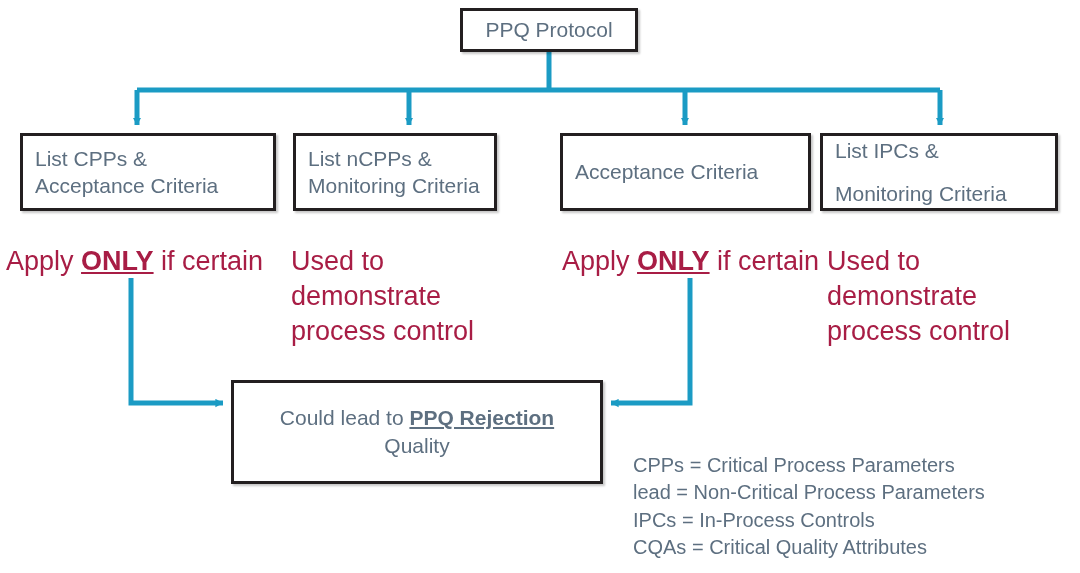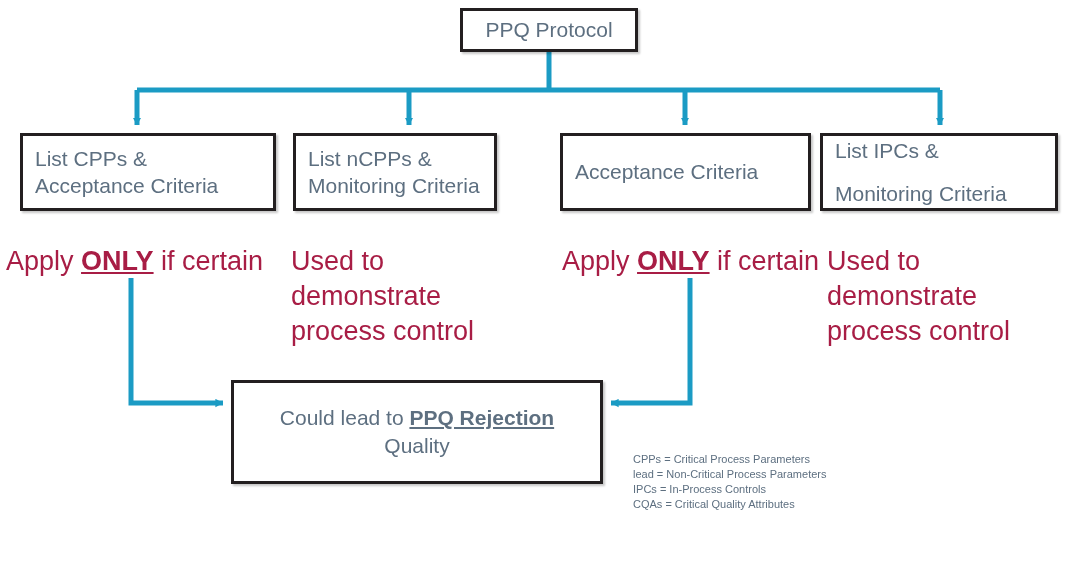--- a/index.html
+++ b/index.html
@@ -93,21 +93,21 @@
   #note-ncpps { left: 291px; top: 244px; width: 250px; }
   #note-cqas  { left: 562px; top: 244px; width: 270px; }
   #note-ipcs  { left: 827px; top: 244px; width: 250px; }
 
   
   #legend {
     position: absolute;
     left: 633px;
     top: 452px;
     color: #5d6f80;
-    font-size: 11px;
+    font-size: 20px;
     line-height: 1.37;
     z-index: 3;
   }
   #legend div { white-space: nowrap; }
 </style>
 </head>
 <body>
 
 <div id="canvas">
 

